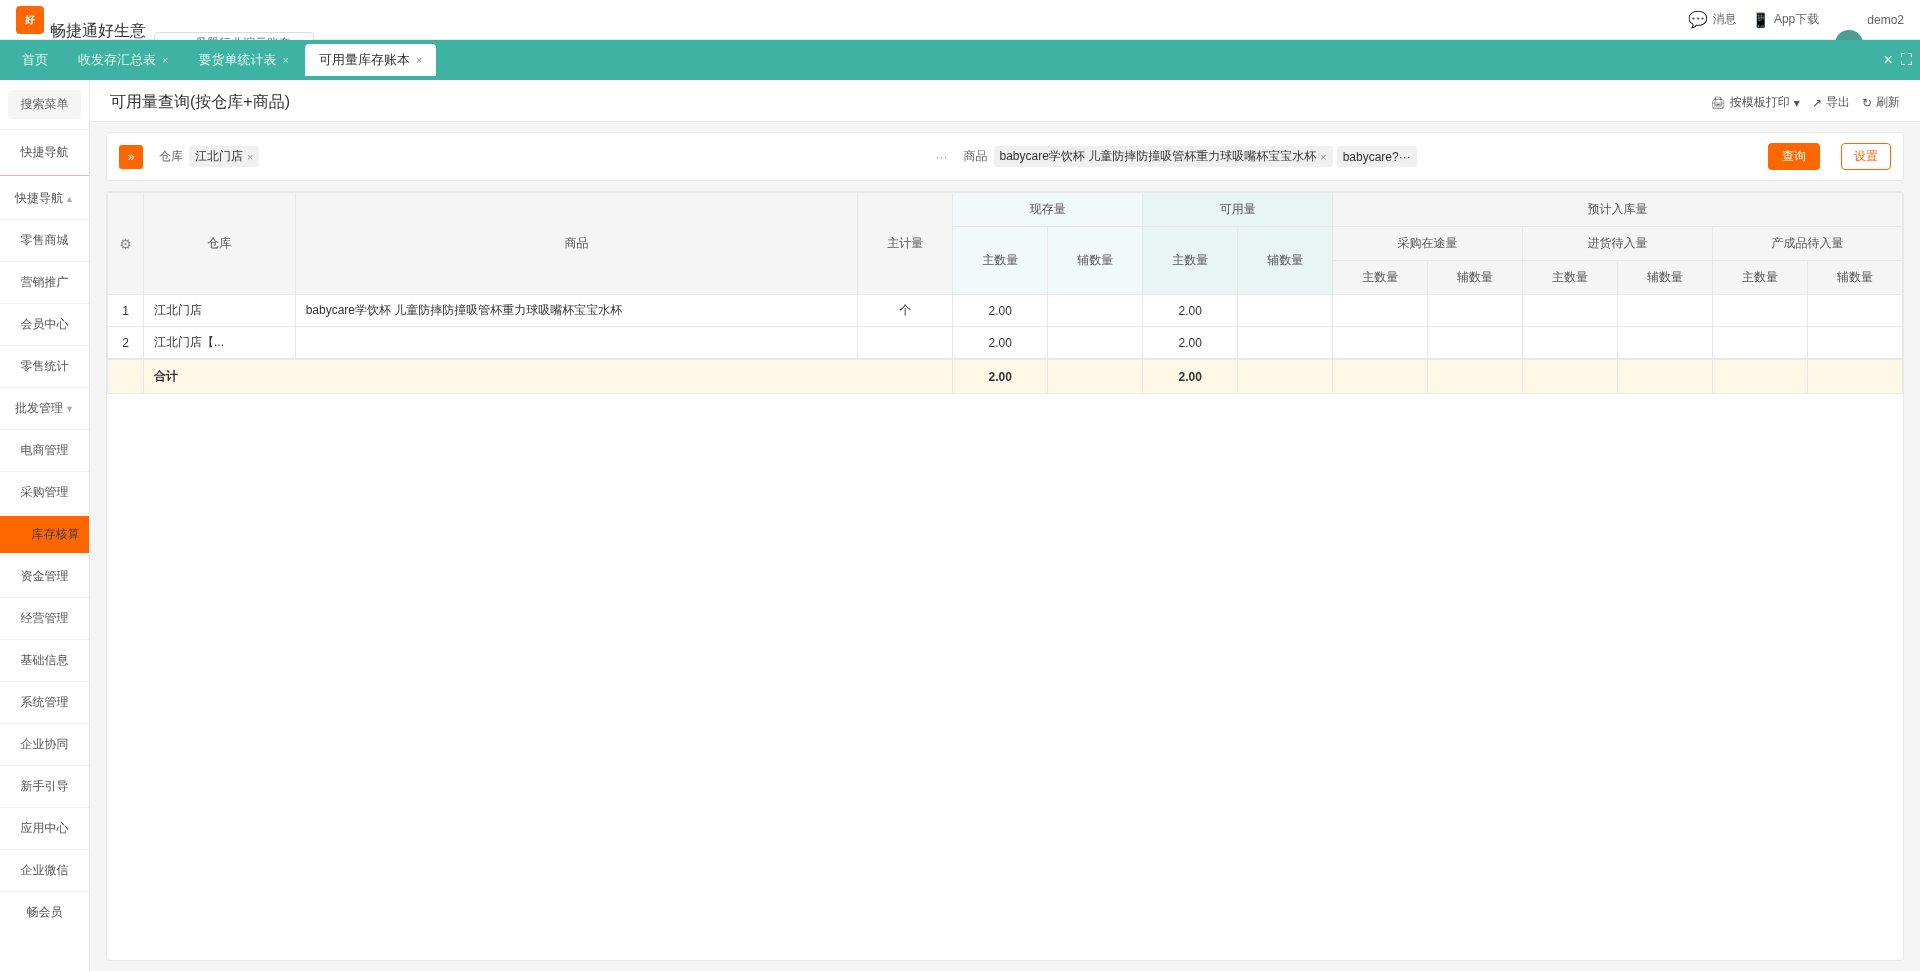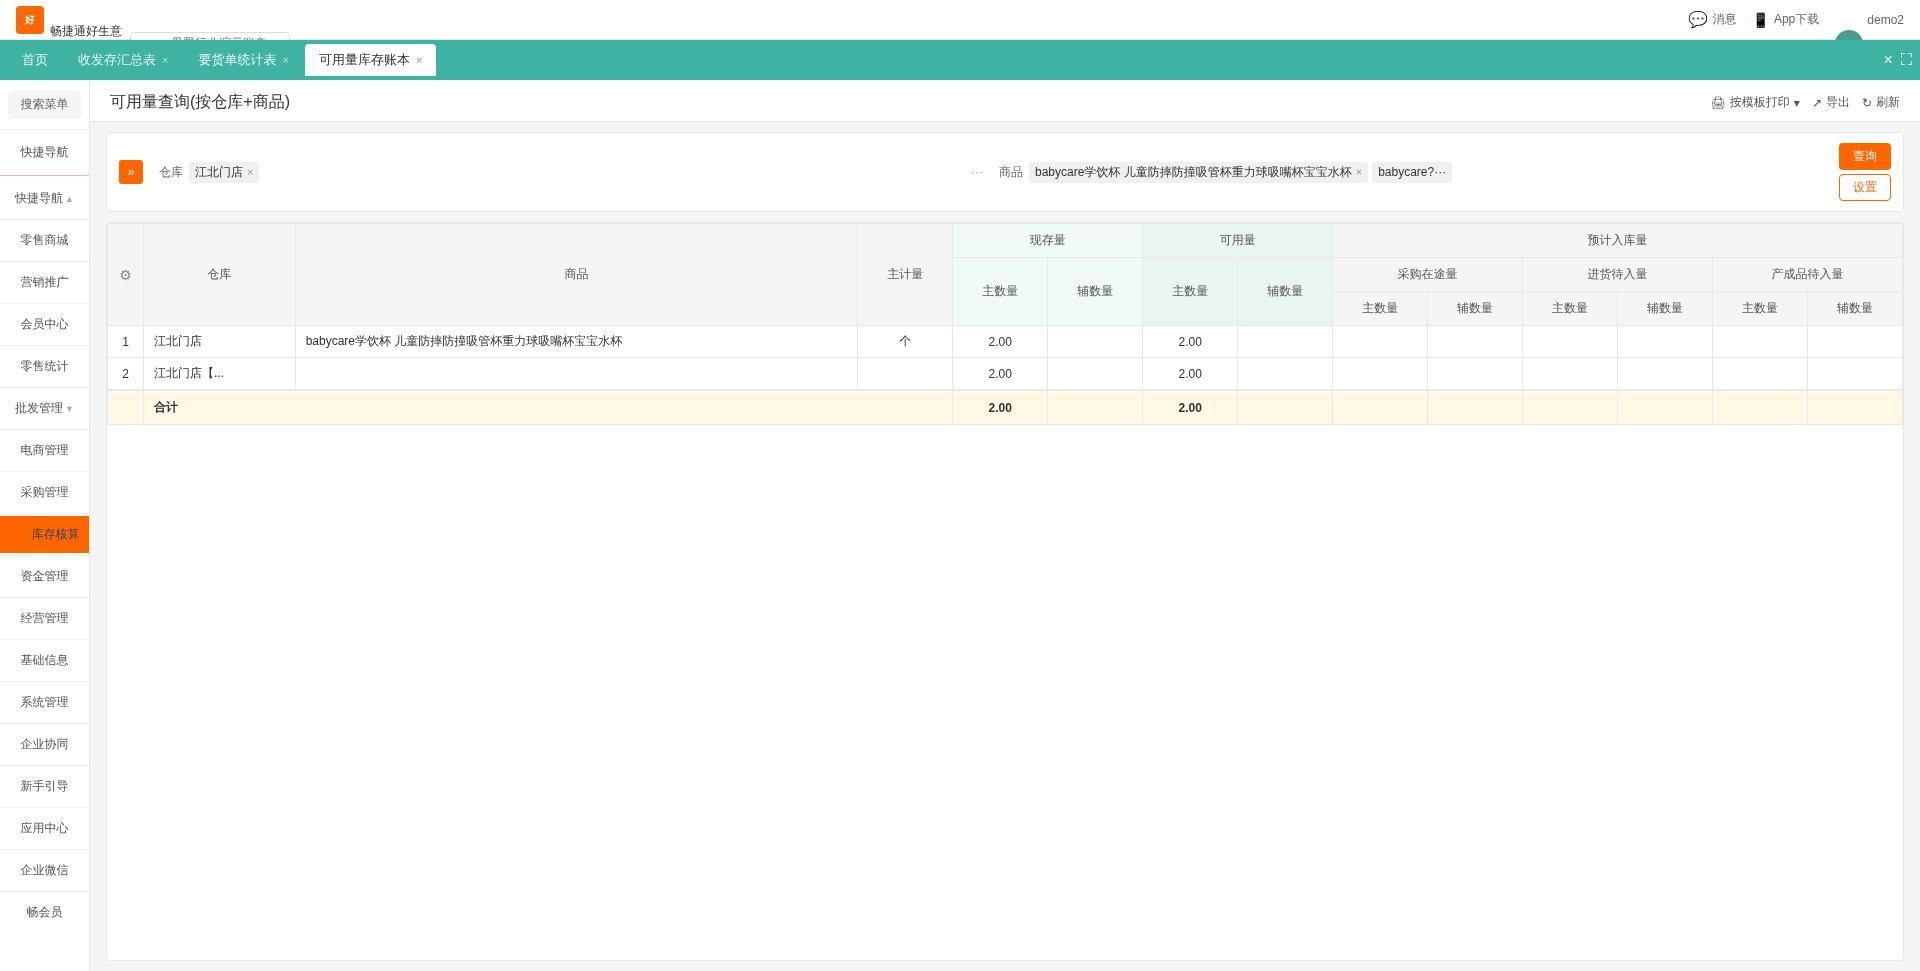--- a/index.html
+++ b/index.html
@@ -3,21 +3,21 @@
   <meta charset="utf-8">
   <style>
     * { box-sizing: border-box; margin: 0; padding: 0; }
     body { font-family: 'Microsoft YaHei', 'PingFang SC', sans-serif; font-size: 13px; background: #f5f5f5; display: flex; flex-direction: column; height: 971px; overflow: hidden; }
 
     
     .top-bar { height: 40px; background: #fff; display: flex; align-items: center; justify-content: space-between; padding: 0 16px; border-bottom: 1px solid #e8e8e8; flex-shrink: 0; }
     .top-bar-left { display: flex; align-items: center; gap: 8px; }
     .logo-area { display: flex; align-items: center; gap: 6px; }
     .logo-icon { width: 28px; height: 28px; background: #ff6600; border-radius: 4px; display: flex; align-items: center; justify-content: center; color: white; font-size: 10px; font-weight: bold; }
-    .logo-text { font-size: 12px; color: #333; line-height: 1.2; margin-top: 40px; }
+    .logo-text { font-size: 16px; color: #333; line-height: 1.2; margin-top: 40px; }
     .logo-sub { font-size: 12px; color: #999; font-family: Liberation Serif, serif; }
     .template-selector { display: flex; align-items: center; gap: 8px; border: 1px solid #ddd; border-radius: 4px; padding: 2px 8px; font-size: 12px; color: #666; cursor: pointer; background: white; min-width: 160px; justify-content: flex-end; margin-top: 48px; }
     .top-bar-right { display: flex; align-items: center; gap: 16px; }
     .top-bar-btn { display: flex; align-items: center; gap: 4px; color: #666; font-size: 12px; cursor: pointer; }
     .avatar { width: 28px; height: 28px; border-radius: 50%; background: #4a9d8f; display: flex; align-items: center; justify-content: center; color: white; font-size: 11px; overflow: hidden; margin-top: 48px; }
 
     
     .nav-tabs { height: 40px; background: #3eb3a3; display: flex; align-items: center; padding: 0 8px; gap: 2px; flex-shrink: 0; }
     .nav-tab { height: 32px; padding: 0 14px; display: flex; align-items: center; gap: 6px; border-radius: 4px 4px 0 0; font-size: 13px; cursor: pointer; color: rgba(255,255,255,0.85); }
     .nav-tab.active { background: #fff; color: #333; border-radius: 4px 4px 0 0; }
@@ -50,21 +50,21 @@
 
     
     .filter-bar { margin: 10px 16px; background: white; border: 1px solid #e8e8e8; border-radius: 4px; padding: 10px 12px; display: flex; align-items: center; gap: 16px; }
     .filter-expand { width: 24px; height: 24px; background: #ff6600; border-radius: 3px; display: flex; align-items: center; justify-content: center; color: white; cursor: pointer; font-size: 12px; flex-shrink: 0; }
     .filter-group { display: flex; align-items: center; gap: 6px; flex: 1; }
     .filter-label { font-size: 12px; color: #666; flex-shrink: 0; }
     .filter-tags { display: flex; gap: 4px; flex-wrap: wrap; flex: 1; }
     .filter-tag { background: #f0f0f0; border-radius: 3px; padding: 2px 6px; font-size: 12px; color: #333; display: flex; align-items: center; gap: 4px; }
     .filter-tag .tag-close { color: #999; cursor: pointer; font-size: 11px; }
     .filter-ellipsis { color: #999; font-size: 12px; cursor: pointer; }
-    .filter-actions { display: flex; flex-direction: column; gap: 4px; }
+    .filter-actions { display: flex; gap: 21px; }
     .btn-query { background: #ff6600; color: white; border: none; border-radius: 4px; padding: 5px 14px; font-size: 12px; cursor: pointer; }
     .btn-settings { background: white; color: #ff6600; border: 1px solid #ff6600; border-radius: 4px; padding: 4px 12px; font-size: 12px; cursor: pointer; }
 
     
     .table-container { margin: 0 16px 10px; background: white; border: 1px solid #e8e8e8; border-radius: 4px; flex: 1; overflow: auto; display: flex; flex-direction: column; }
     .data-table { width: 100%; border-collapse: collapse; font-size: 12px; }
     .data-table th { background: #f5f5f5; border: 1px solid #e8e8e8; padding: 8px 10px; text-align: center; color: #555; font-weight: 500; white-space: nowrap; }
     .data-table td { border: 1px solid #e8e8e8; padding: 7px 10px; text-align: center; color: #333; white-space: nowrap; }
     .data-table .col-left { text-align: left; }
     .th-settings { width: 36px; cursor: pointer; }

